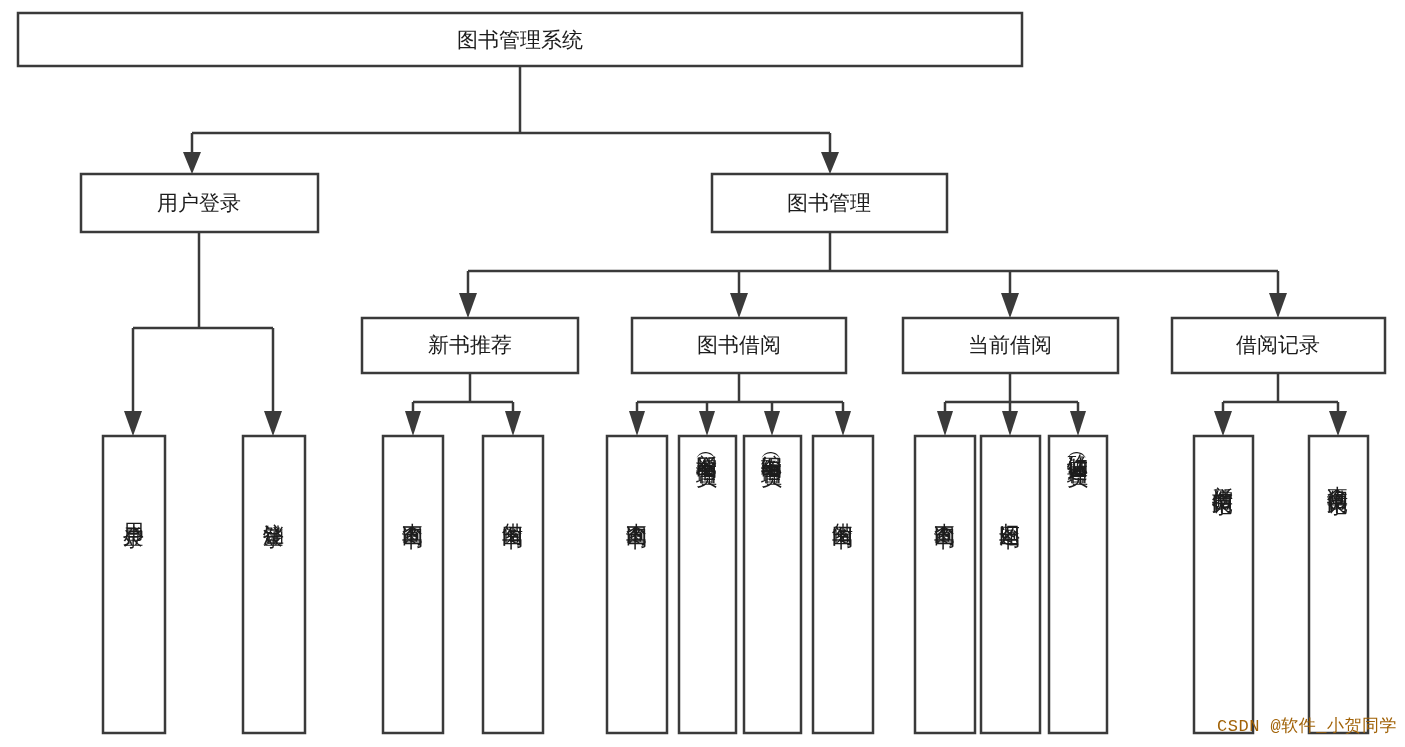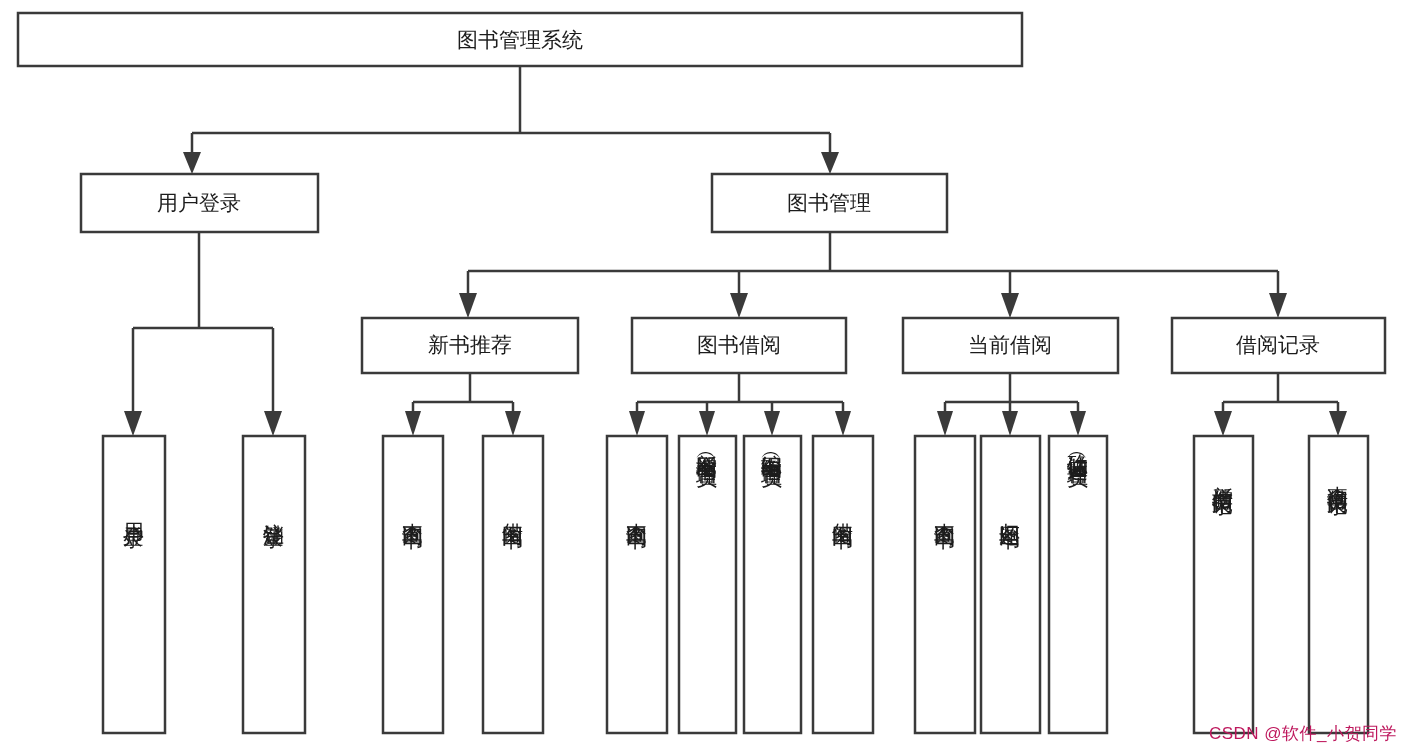--- a/index.html
+++ b/index.html
@@ -47,24 +47,24 @@
     font-family: "Liberation Sans", "DejaVu Sans", sans-serif;
     fill: #1c1c1c;
     font-size: 21px;
     text-anchor: middle;
     writing-mode: vertical-rl;
     letter-spacing: 2px;
   }
   .watermark {
     position: absolute;
     right: 8px;
-    bottom: 2px;
-    font-family: Liberation Sans, sans-serif;
+    bottom: 10px;
+    font-family: Liberation Mono, monospace;
     font-size: 17px;
-    color: #be185d;
+    color: #a16207;
     letter-spacing: 0.5px;
     white-space: nowrap;
     pointer-events: none;
   }
 </style>
 </head>
 <body>
 
 <svg id="diagram" viewBox="0 0 1405 747" xmlns="http://www.w3.org/2000/svg">
 

